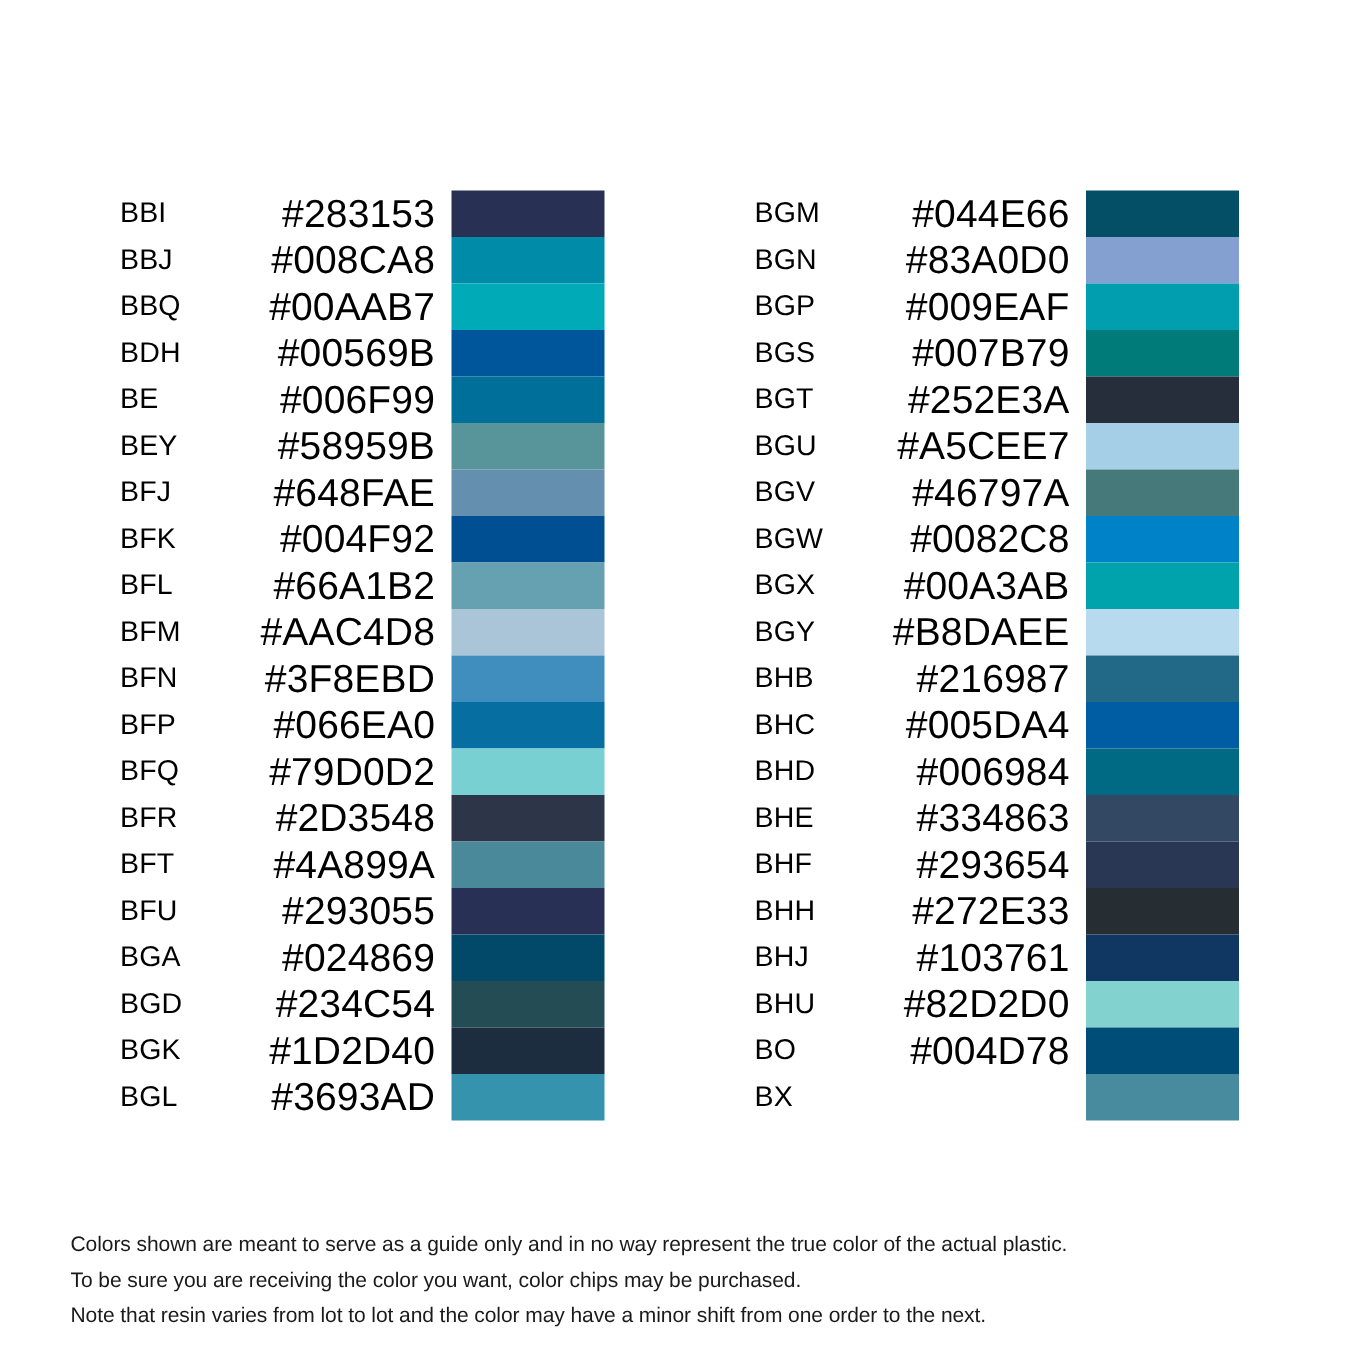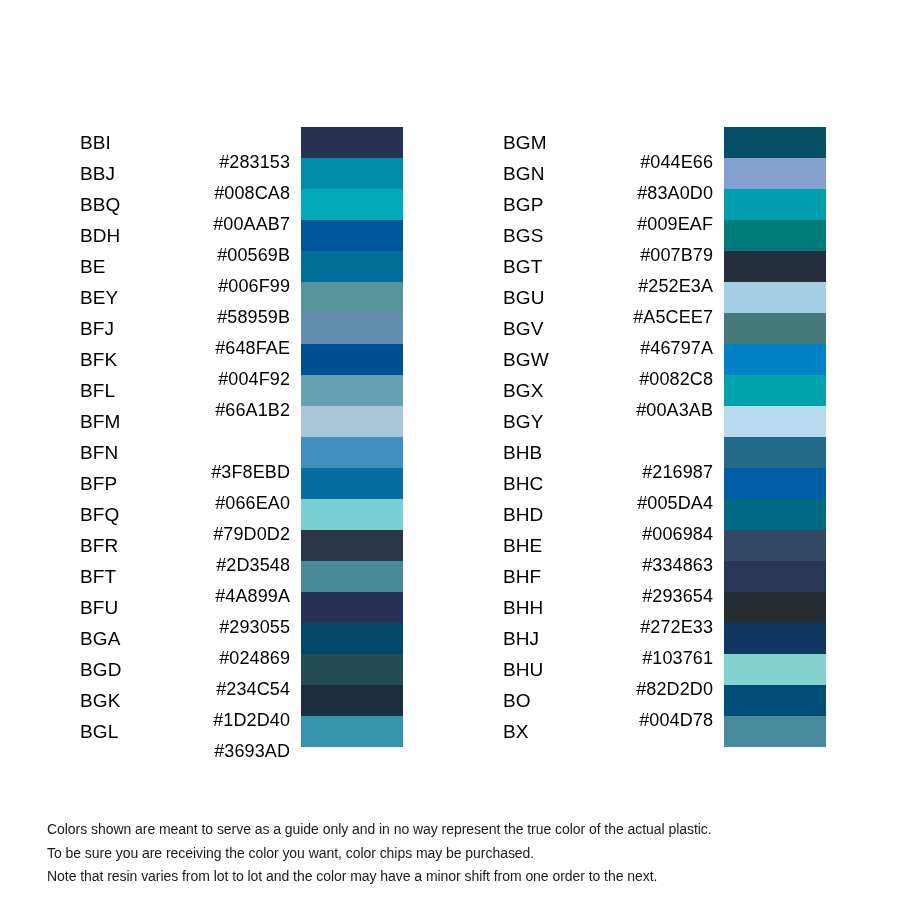--- a/index.html
+++ b/index.html
@@ -51,26 +51,25 @@
     color: #000000;
   }
 
   .hex-label {
     position: absolute;
     left: 0;
     width: 210px;
     top: 0;
     height: 31px;
     line-height: 31px;
-    font-size: 18px;
+    font-size: 26px;
     text-align: right;
     letter-spacing: 0.1px;
     white-space: nowrap;
     color: #000000;
-    margin-top: 20px;
   }
 
   .swatch-chip {
     position: absolute;
     left: 221px;
     top: 0;
     width: 102px;
     height: 31px;
   }
 
@@ -133,20 +132,21 @@
         <div class="hex-label">#004F92</div>
         <div class="swatch-chip" style="background-color: rgb(0, 79, 146);"></div>
       </div>
       <div class="swatch-row">
         <div class="code-label">BFL</div>
         <div class="hex-label">#66A1B2</div>
         <div class="swatch-chip" style="background-color: rgb(102, 161, 178);"></div>
       </div>
       <div class="swatch-row">
         <div class="code-label">BFM</div>
+        <div class="hex-label">#AAC4D8</div>
         <div class="swatch-chip" style="background-color: rgb(170, 196, 216);"></div>
       </div>
       <div class="swatch-row">
         <div class="code-label">BFN</div>
         <div class="hex-label">#3F8EBD</div>
         <div class="swatch-chip" style="background-color: rgb(63, 142, 189);"></div>
       </div>
       <div class="swatch-row">
         <div class="code-label">BFP</div>
         <div class="hex-label">#066EA0</div>
@@ -234,20 +234,21 @@
         <div class="hex-label">#0082C8</div>
         <div class="swatch-chip" style="background-color: rgb(0, 130, 200);"></div>
       </div>
       <div class="swatch-row">
         <div class="code-label">BGX</div>
         <div class="hex-label">#00A3AB</div>
         <div class="swatch-chip" style="background-color: rgb(0, 163, 171);"></div>
       </div>
       <div class="swatch-row">
         <div class="code-label">BGY</div>
+        <div class="hex-label">#B8DAEE</div>
         <div class="swatch-chip" style="background-color: rgb(184, 218, 238);"></div>
       </div>
       <div class="swatch-row">
         <div class="code-label">BHB</div>
         <div class="hex-label">#216987</div>
         <div class="swatch-chip" style="background-color: rgb(33, 105, 135);"></div>
       </div>
       <div class="swatch-row">
         <div class="code-label">BHC</div>
         <div class="hex-label">#005DA4</div>

